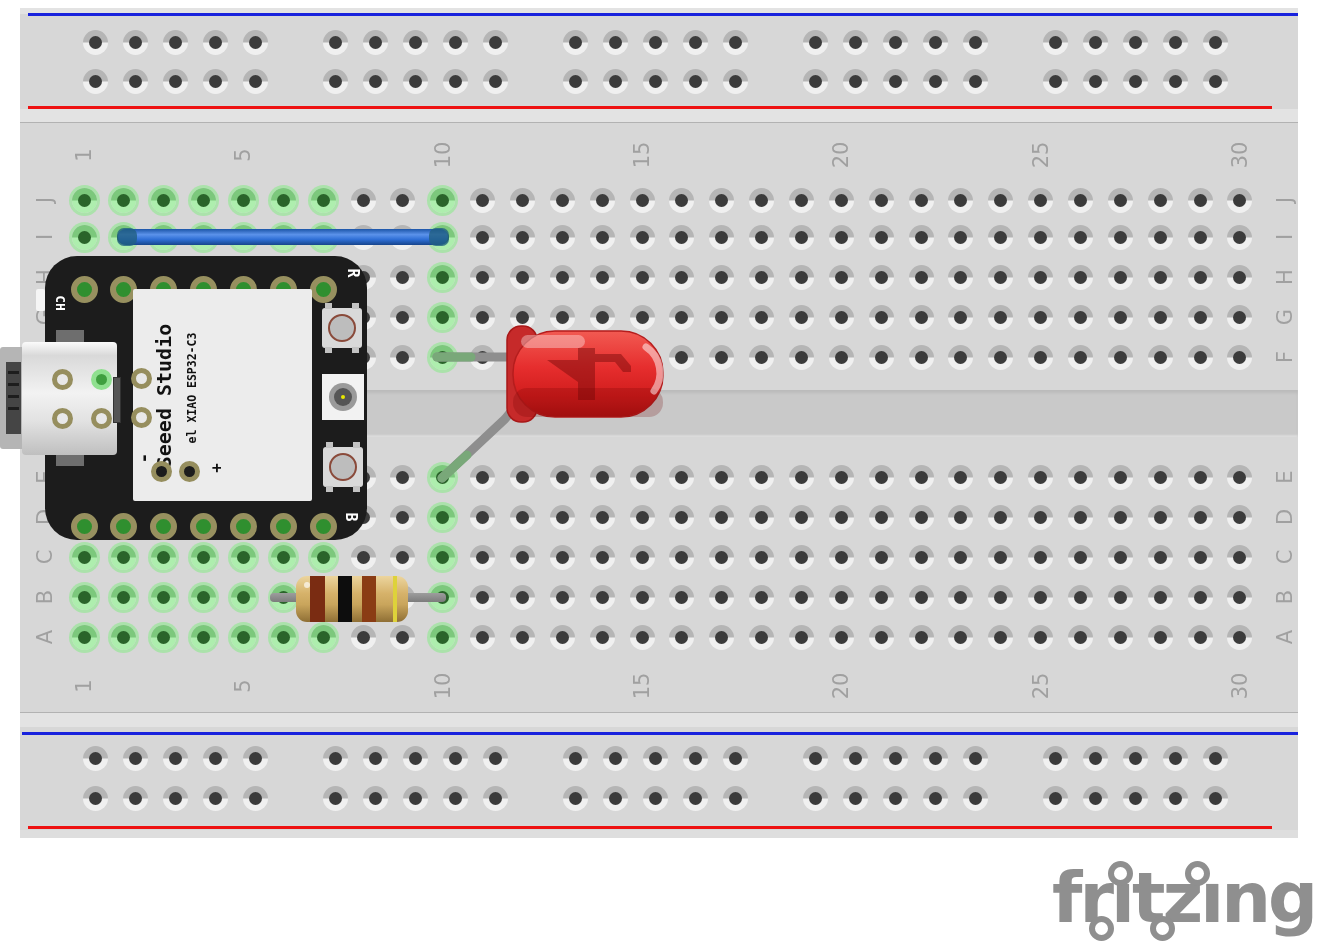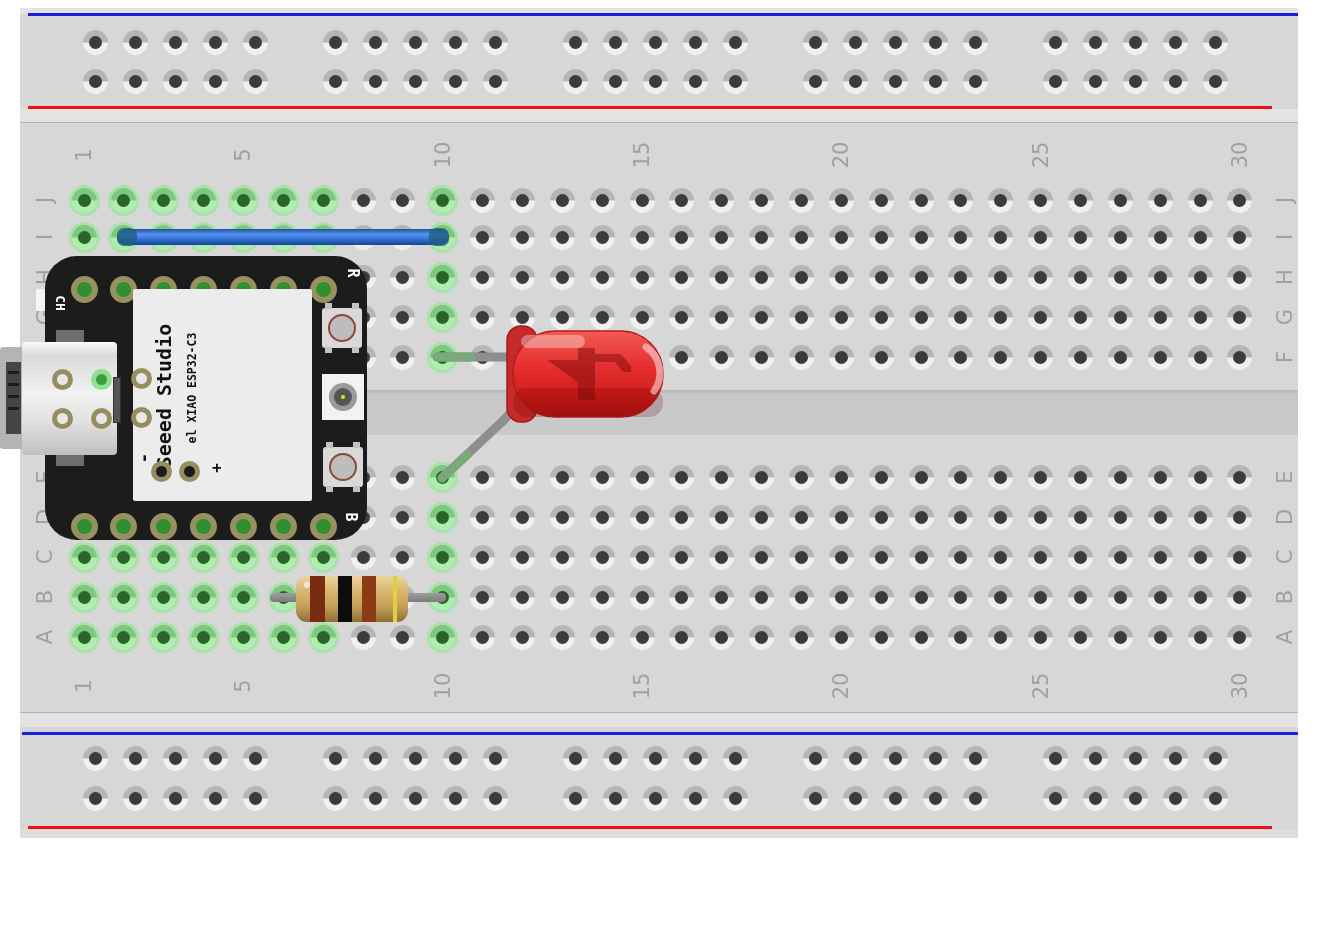--- a/index.html
+++ b/index.html
@@ -630,14 +630,21 @@
             <path d="M170,34 h26 l10,12 v6 h-8 l-8,-10 h-20 z"></path>
           </g>
           <rect x="88" y="68" width="150" height="29" rx="14" fill="rgba(110,0,0,0.22)"></rect>
           <rect x="96" y="15" width="64" height="13" rx="6.5" fill="rgba(255,255,255,0.35)"></rect>
           <path d="M221,27 a31,31 0 0 1 8,44" fill="none" stroke="rgba(255,255,255,0.5)" stroke-width="7" stroke-linecap="round"></path>
         </g>
       </svg>
     </div>
   </div>
 
+  <div class="logo">
+    <span id="logo-text">frıtzıng</span>
+    <div class="ring" style="left:37px;top:58px;"></div>
+    <div class="ring" style="left:56px;top:3px;"></div>
+    <div class="ring" style="left:98px;top:58px;"></div>
+    <div class="ring" style="left:133px;top:3px;"></div>
+  </div>
 
 </div>
 
 </body></html>

